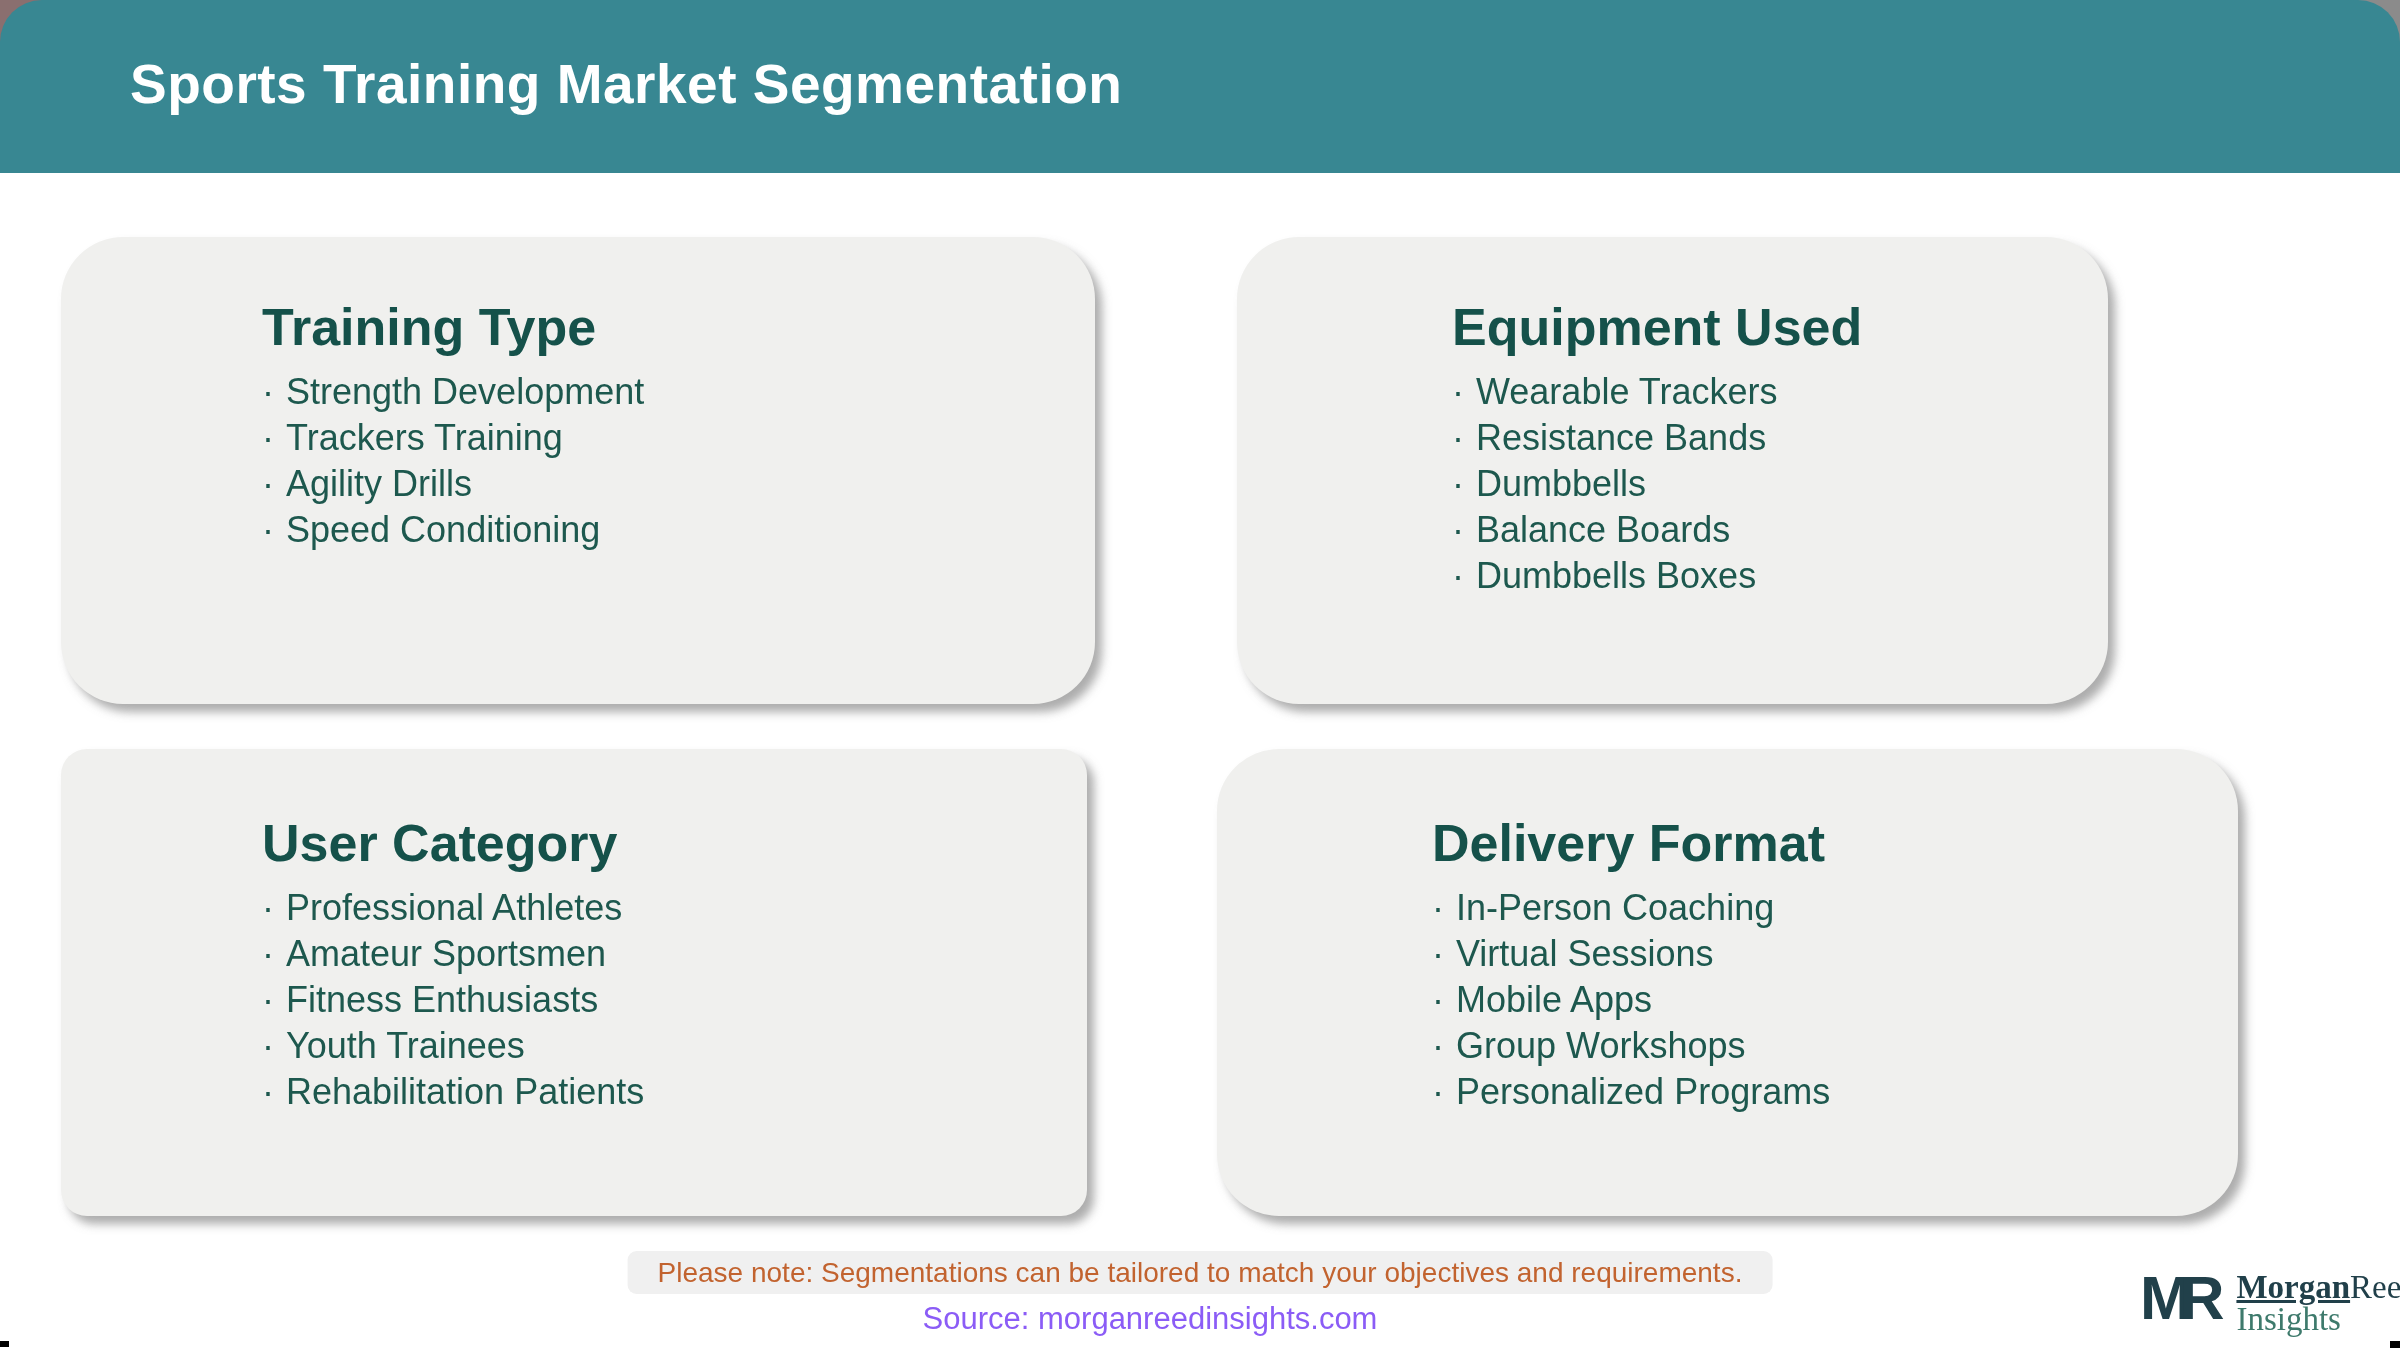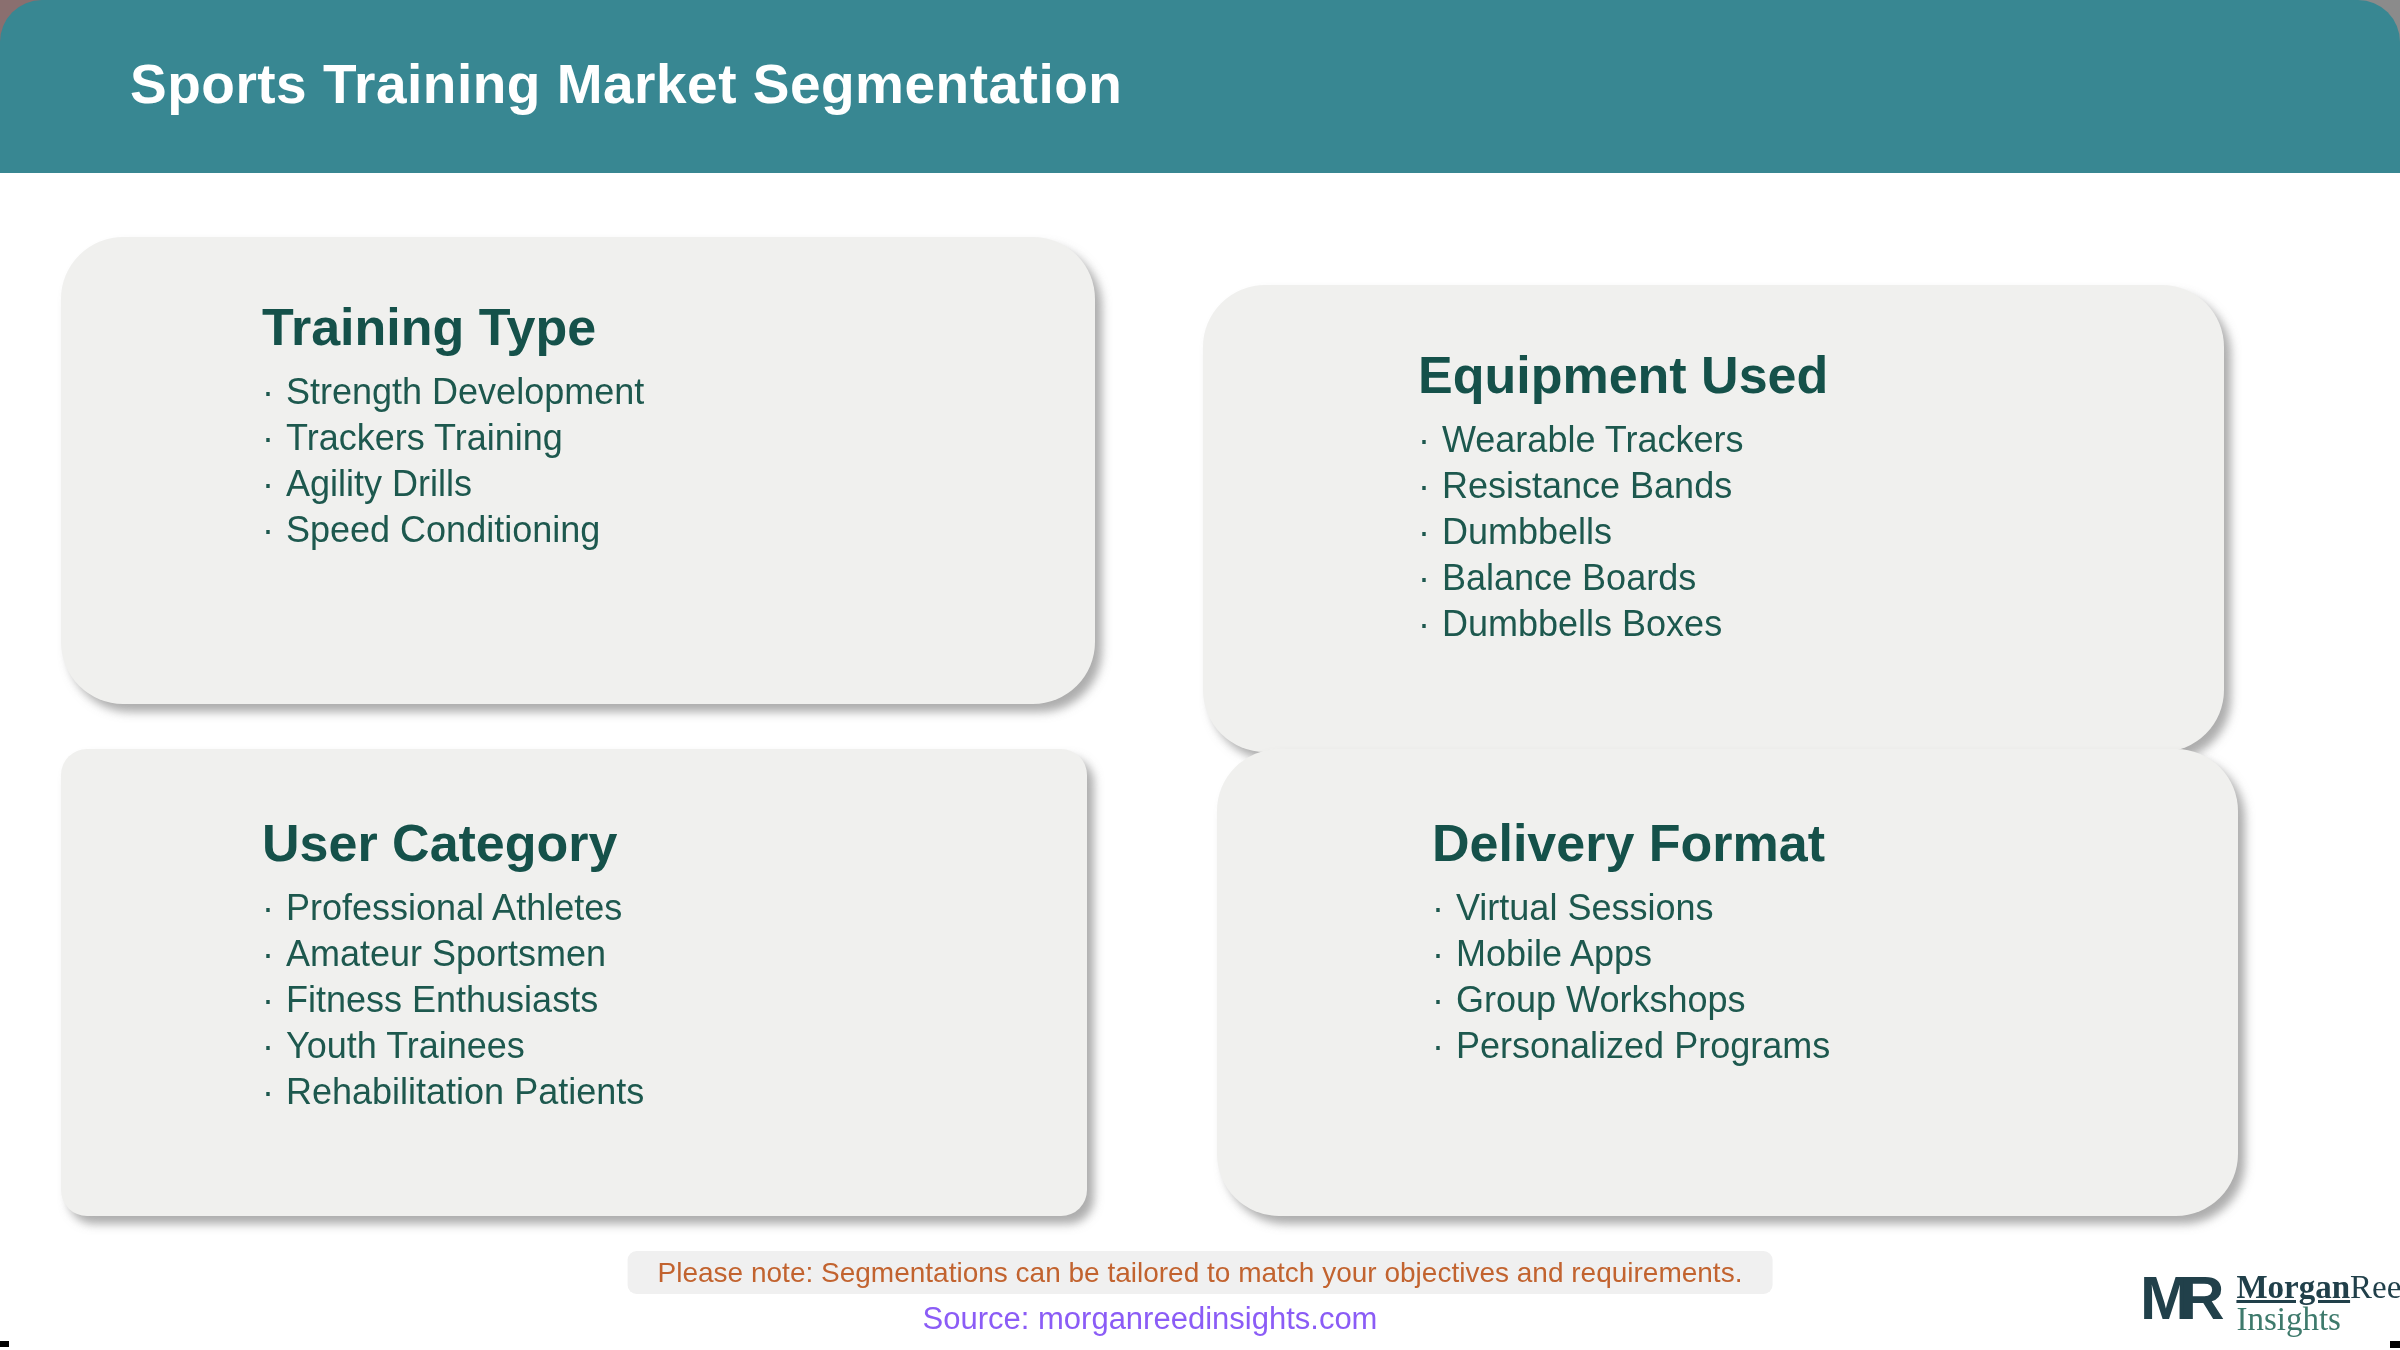--- a/index.html
+++ b/index.html
@@ -29,21 +29,21 @@
   
   .card{
     position:absolute;
     background:#f0f0ee;
     border-radius:62px;
     box-shadow:7px 8px 10px rgba(105,105,105,0.55);
     box-sizing:border-box;
     z-index:1;
   }
   .card.c1{left:61px;top:237px;width:1034px;height:467px;padding:60px 40px 0 201px;}
-  .card.c2{left:1203px;top:237px;width:1021px;height:467px;padding:60px 40px 0 215px;margin-top:48px;}
+  .card.c2{left:1237px;top:237px;width:871px;height:467px;padding:60px 40px 0 215px;}
   .card.c3{left:61px;top:749px;width:1026px;height:467px;padding:64px 40px 0 201px;border-radius:26px;}
   .card.c4{left:1217px;top:749px;width:1021px;height:467px;padding:64px 40px 0 215px;}
   .card h2{
     margin:0 0 12px 0;
     font-size:52px;line-height:60px;font-weight:700;color:#15514a;
   }
   .card ul{list-style:none;margin:0;padding:0;}
   .card li{
     font-size:36px;line-height:46px;color:#1d584e;font-weight:400;
     white-space:nowrap;
@@ -124,20 +124,21 @@
         <li><span class="dot">·</span><span>Amateur Sportsmen</span></li>
         <li><span class="dot">·</span><span>Fitness Enthusiasts</span></li>
         <li><span class="dot">·</span><span>Youth Trainees</span></li>
         <li><span class="dot">·</span><span>Rehabilitation Patients</span></li>
       </ul>
   </div>
 
   <div class="card c4">
     <h2>Delivery Format</h2>
     <ul>
+        <li><span class="dot">·</span><span>In-Person Coaching</span></li>
         <li><span class="dot">·</span><span>Virtual Sessions</span></li>
         <li><span class="dot">·</span><span>Mobile Apps</span></li>
         <li><span class="dot">·</span><span>Group Workshops</span></li>
         <li><span class="dot">·</span><span>Personalized Programs</span></li>
       </ul>
   </div>
 
   <div class="note-strip">Please note: Segmentations can be tailored to match your objectives and requirements.</div>
 
   <div class="source-line">Source: morganreedinsights.com</div>

